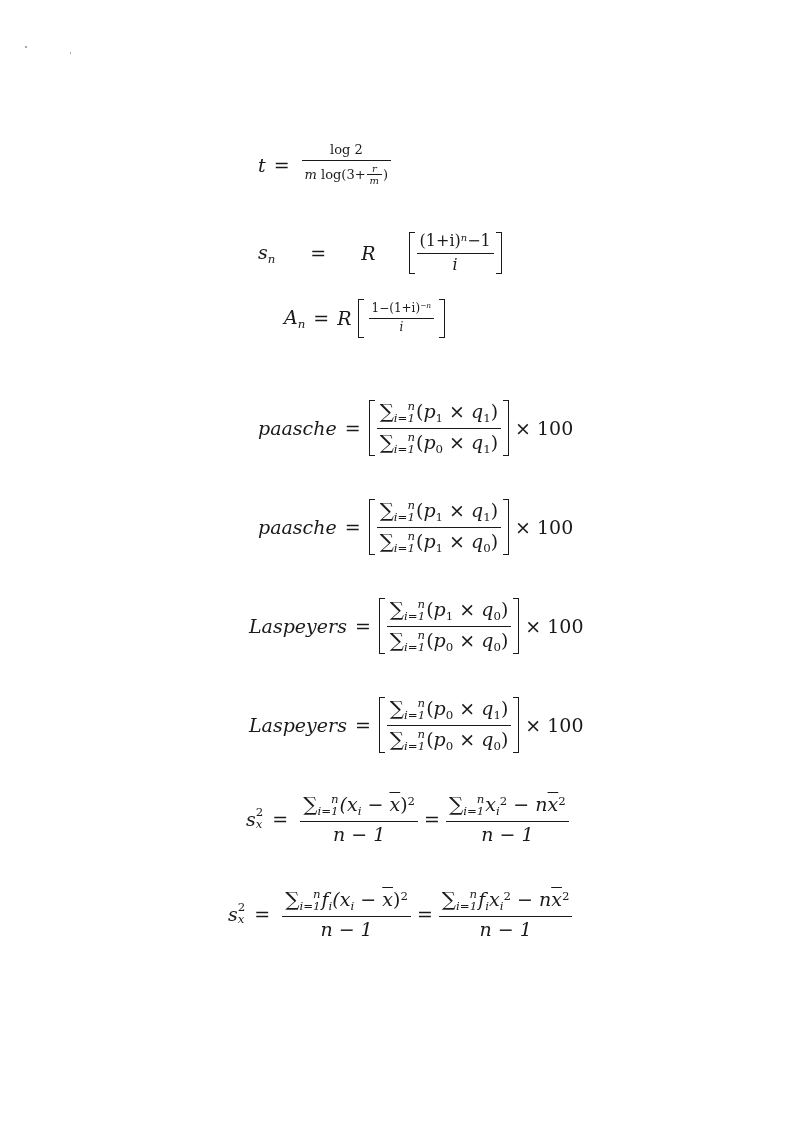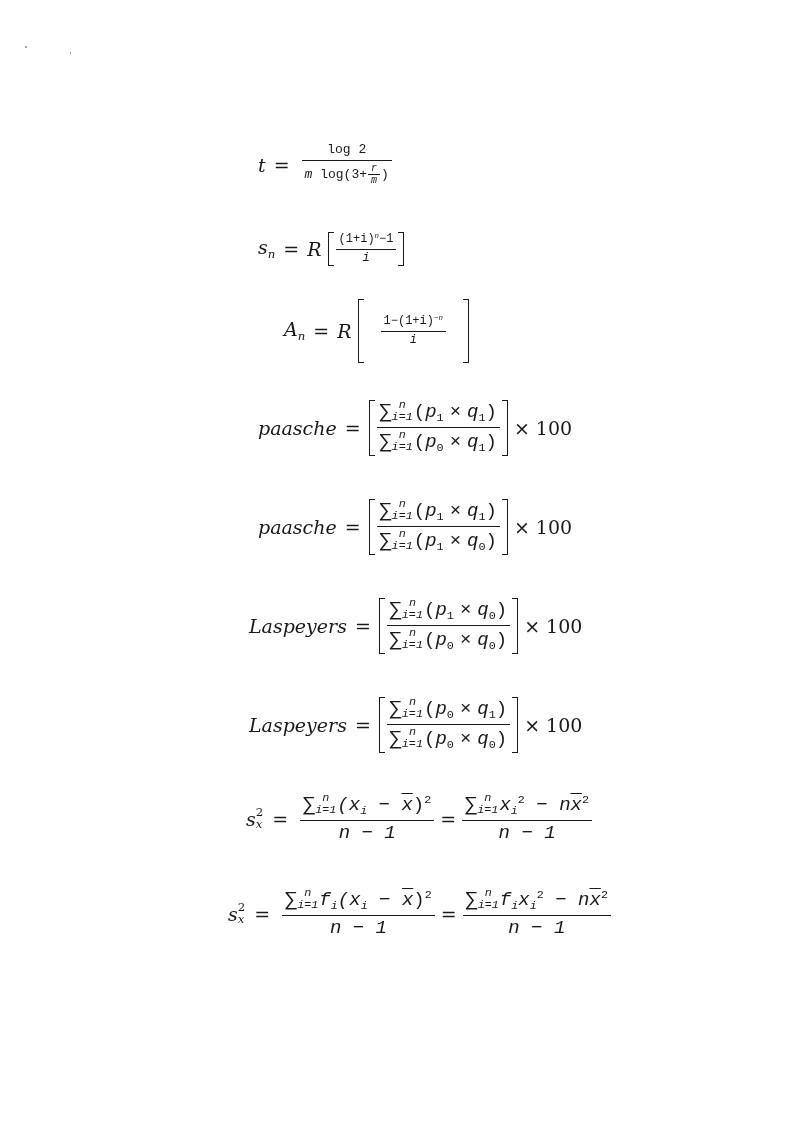--- a/index.html
+++ b/index.html
@@ -5,21 +5,21 @@
   html, body { margin: 0; padding: 0; background: #ffffff; }
   body { width: 794px; height: 1122px; position: relative; overflow: hidden;
          font-family: "DejaVu Serif", "Liberation Serif", serif; color: #1a1a1a; }
   .speck { position: absolute; background: #8a8a8a; border-radius: 50%; }
   .formula { position: absolute; display: flex; align-items: center; white-space: nowrap;
              font-size: 19px; }
   .it { font-style: italic; }
   .rm { font-style: normal; }
   .frac { display: inline-flex; flex-direction: column; align-items: center; vertical-align: middle;
           margin: 0 4px; }
-  .frac .num, .frac .den { padding: 0 3px; line-height: 1.15; text-align: center; font-family: Liberation Mono, monospace; }
+  .frac .num, .frac .den { padding: 0 3px; line-height: 1.15; text-align: right; }
   .frac .bar { align-self: stretch; border-top: 1.3px solid #1a1a1a; margin: 2px 0; }
   .small { font-size: 12px; }
   .tiny { font-size: 10px; }
   .eq { margin: 0 8px; font-style: normal; }
   .sub { font-size: 0.62em; vertical-align: -0.35em; }
   .sup { font-size: 0.62em; vertical-align: 0.55em; }
   .bracket { display: inline-flex; align-items: stretch; }
   .bracket .lb, .bracket .rb { width: 5px; border: 1.4px solid #1a1a1a; }
   .bracket .lb { border-right: none; margin-right: 2px; }
   .bracket .rb { border-left: none; margin-left: 2px; }
@@ -47,42 +47,42 @@
       <span class="it">m</span>
       <span class="rm">log(3+</span><span class="frac tiny" style="margin:0 1px;">
         <span class="num it">r</span>
         <span class="bar" style="margin:0;"></span>
         <span class="den it">m</span>
       </span><span class="rm">)</span>
     </span>
   </span>
 </div>
 
-<div class="formula" style="left:258px;top:232px;">
+<div class="formula" style="left:258px;top:232px;gap:27px;">
   <span class="it"><span>s</span><span class="sub">n</span></span>
   <span class="eq">=</span>
   <span class="it" style="margin-right:6px;">R</span>
   <span class="bracket">
     <span class="lb"></span>
-    <span class="frac" style="font-size:12px;margin:0;">
+    <span class="frac" style="font-size:16px;margin:0;">
       <span class="num rm"><span>(1+i)</span><span class="sup it">n</span><span>−1</span></span>
       <span class="bar"></span>
       <span class="den it">i</span>
     </span>
     <span class="rb"></span>
   </span>
 </div>
 
 <div class="formula" style="left:284px;top:299px;">
   <span class="it"><span>A</span><span class="sub">n</span></span>
   <span class="eq">=</span>
   <span class="it" style="margin-right:6px;">R</span>
   <span class="bracket">
     <span class="lb"></span>
-    <span class="frac" style="font-size:12px;margin:15px;">
+    <span class="frac" style="font-size:12px;margin:3px;">
       <span class="num rm"><span>1−(1+i)</span><span class="sup it">−n</span></span>
       <span class="bar"></span>
       <span class="den it">i</span>
     </span>
     <span class="rb"></span>
   </span>
 </div>
 
 <div class="formula" style="left:258px;top:400px;">
   <span class="it">paasche</span>

